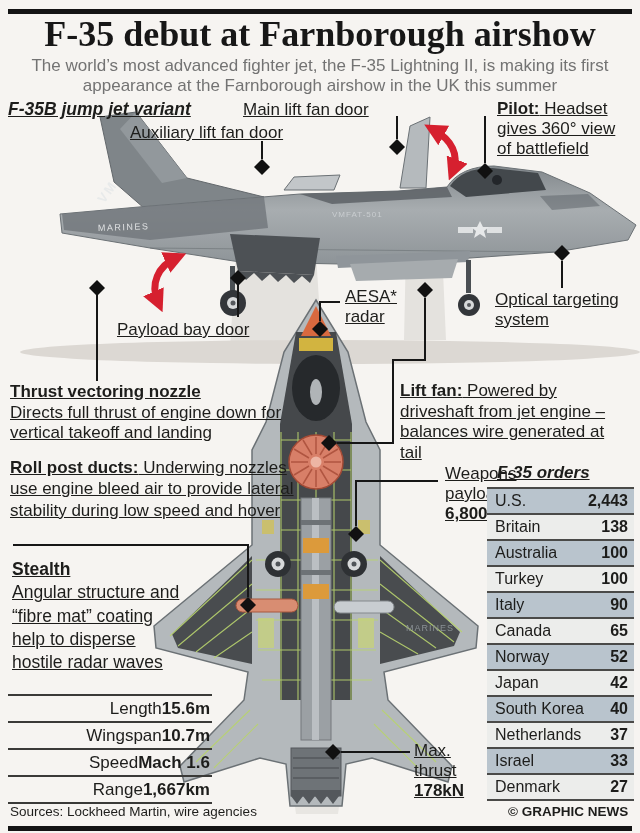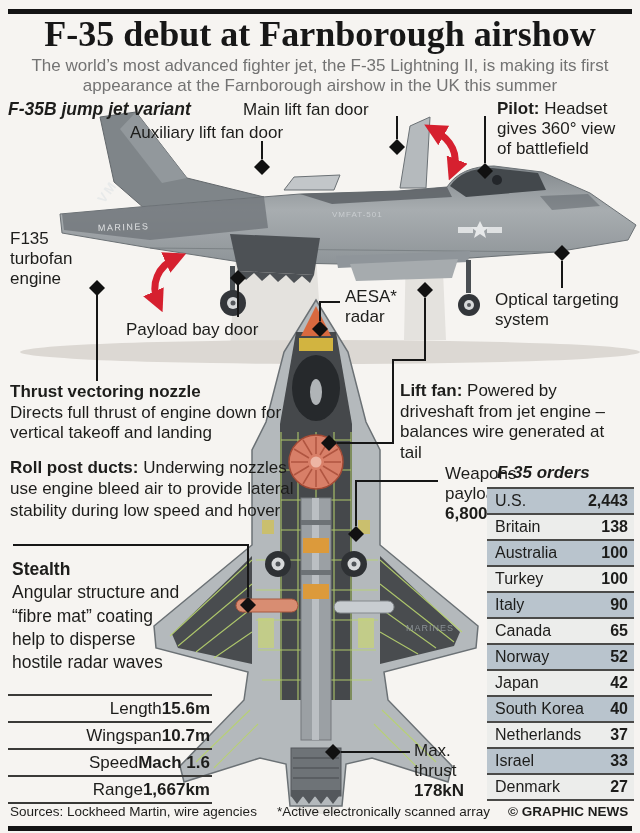--- a/index.html
+++ b/index.html
@@ -3,21 +3,21 @@
 <meta charset="utf-8">
 <style>
   html,body{margin:0;padding:0;}
   #page{position:relative;width:640px;height:833px;background:#f6f4f1;overflow:hidden;
         font-family:"Liberation Sans",sans-serif;color:#1d1d1b;padding-left:27px;}
   .bar{position:absolute;left:8px;width:624px;height:5px;background:#141414;}
   #title{position:absolute;left:0;top:13px;width:640px;text-align:center;
          font-family:"Liberation Serif",serif;font-weight:bold;font-size:36px;color:#171717;}
   #subtitle{position:absolute;left:20px;top:56px;width:600px;text-align:center;
             font-size:17px;line-height:1.18;color:#737373;}
-  .lbl{position:absolute;font-size:17px;line-height:1.18;z-index:2;}
+  .lbl{position:absolute;font-size:17px;line-height:1.18;z-index:2;text-decoration:underline;}
   .b{font-weight:bold;}
   .bi{font-weight:bold;font-style:italic;}
   svg{position:absolute;left:0;top:0;z-index:1;}
   
   #specs{position:absolute;left:8px;top:694px;width:204px;z-index:2;border-bottom:2px solid #3a3a38;}
   .spec-row{display:flex;justify-content:flex-end;align-items:center;height:25px;
             border-top:2px solid #3a3a38;font-size:17px;padding:0 2px;}
   .spec-row .val{font-weight:bold;}
   
   #orders{position:absolute;left:487px;top:487px;width:147px;z-index:2;border-bottom:2px solid #4a4a48;}
@@ -178,22 +178,21 @@
       <polygon points="356,526 364,534 356,542 348,534"></polygon>
       <polygon points="248,597 256,605 248,613 240,605"></polygon>
       <polygon points="333,744 341,752 333,760 325,752"></polygon>
     </g>
   </svg>
 
   <div class="lbl bi" style="left:8px;top:99px;font-size:17.5px">F-35B jump jet variant</div>
   <div class="lbl" style="left:243px;top:100px">Main lift fan door</div>
   <div class="lbl" style="left:130px;top:123px">Auxiliary lift fan door</div>
   <div class="lbl" style="left:497px;top:99px;width:136px"><span class="b">Pilot:</span><span> Headset gives 360° view of battlefield</span></div>
-  <div class="lbl" style="left:10px;top:229px;width:88px">F135 turbofan engine</div>
-  <div class="lbl" style="left:126px;top:320px">Payload bay door</div>
+  <div class="lbl" style="left:117px;top:320px">Payload bay door</div>
   <div class="lbl" style="left:345px;top:287px;width:70px">AESA* radar</div>
   <div class="lbl" style="left:495px;top:290px;width:140px">Optical targeting system</div>
 
   <div class="lbl" style="left:10px;top:382px;width:312px;line-height:1.22">
     <span class="b">Thrust vectoring nozzle</span><br>
     <span>Directs full thrust of engine down for vertical takeoff and landing</span>
   </div>
 
   <div class="lbl" style="left:400px;top:381px;width:230px;line-height:1.22">
     <span class="b">Lift fan:</span><span> Powered by driveshaft from jet engine – balances wire generated at tail</span>
@@ -284,16 +283,15 @@
         <span>Israel</span>
         <span class="val">33</span>
       </div>
     <div class="order-row">
         <span>Denmark</span>
         <span class="val">27</span>
       </div>
   </div>
 
   <div class="footer" style="left:10px">Sources: Lockheed Martin, wire agencies</div>
-  <div class="footer" style="left:277px">*Active electronically scanned array</div>
   <div class="footer" style="left:508px;font-weight:600">© GRAPHIC NEWS</div>
 
 </div>
 
 </body></html>

